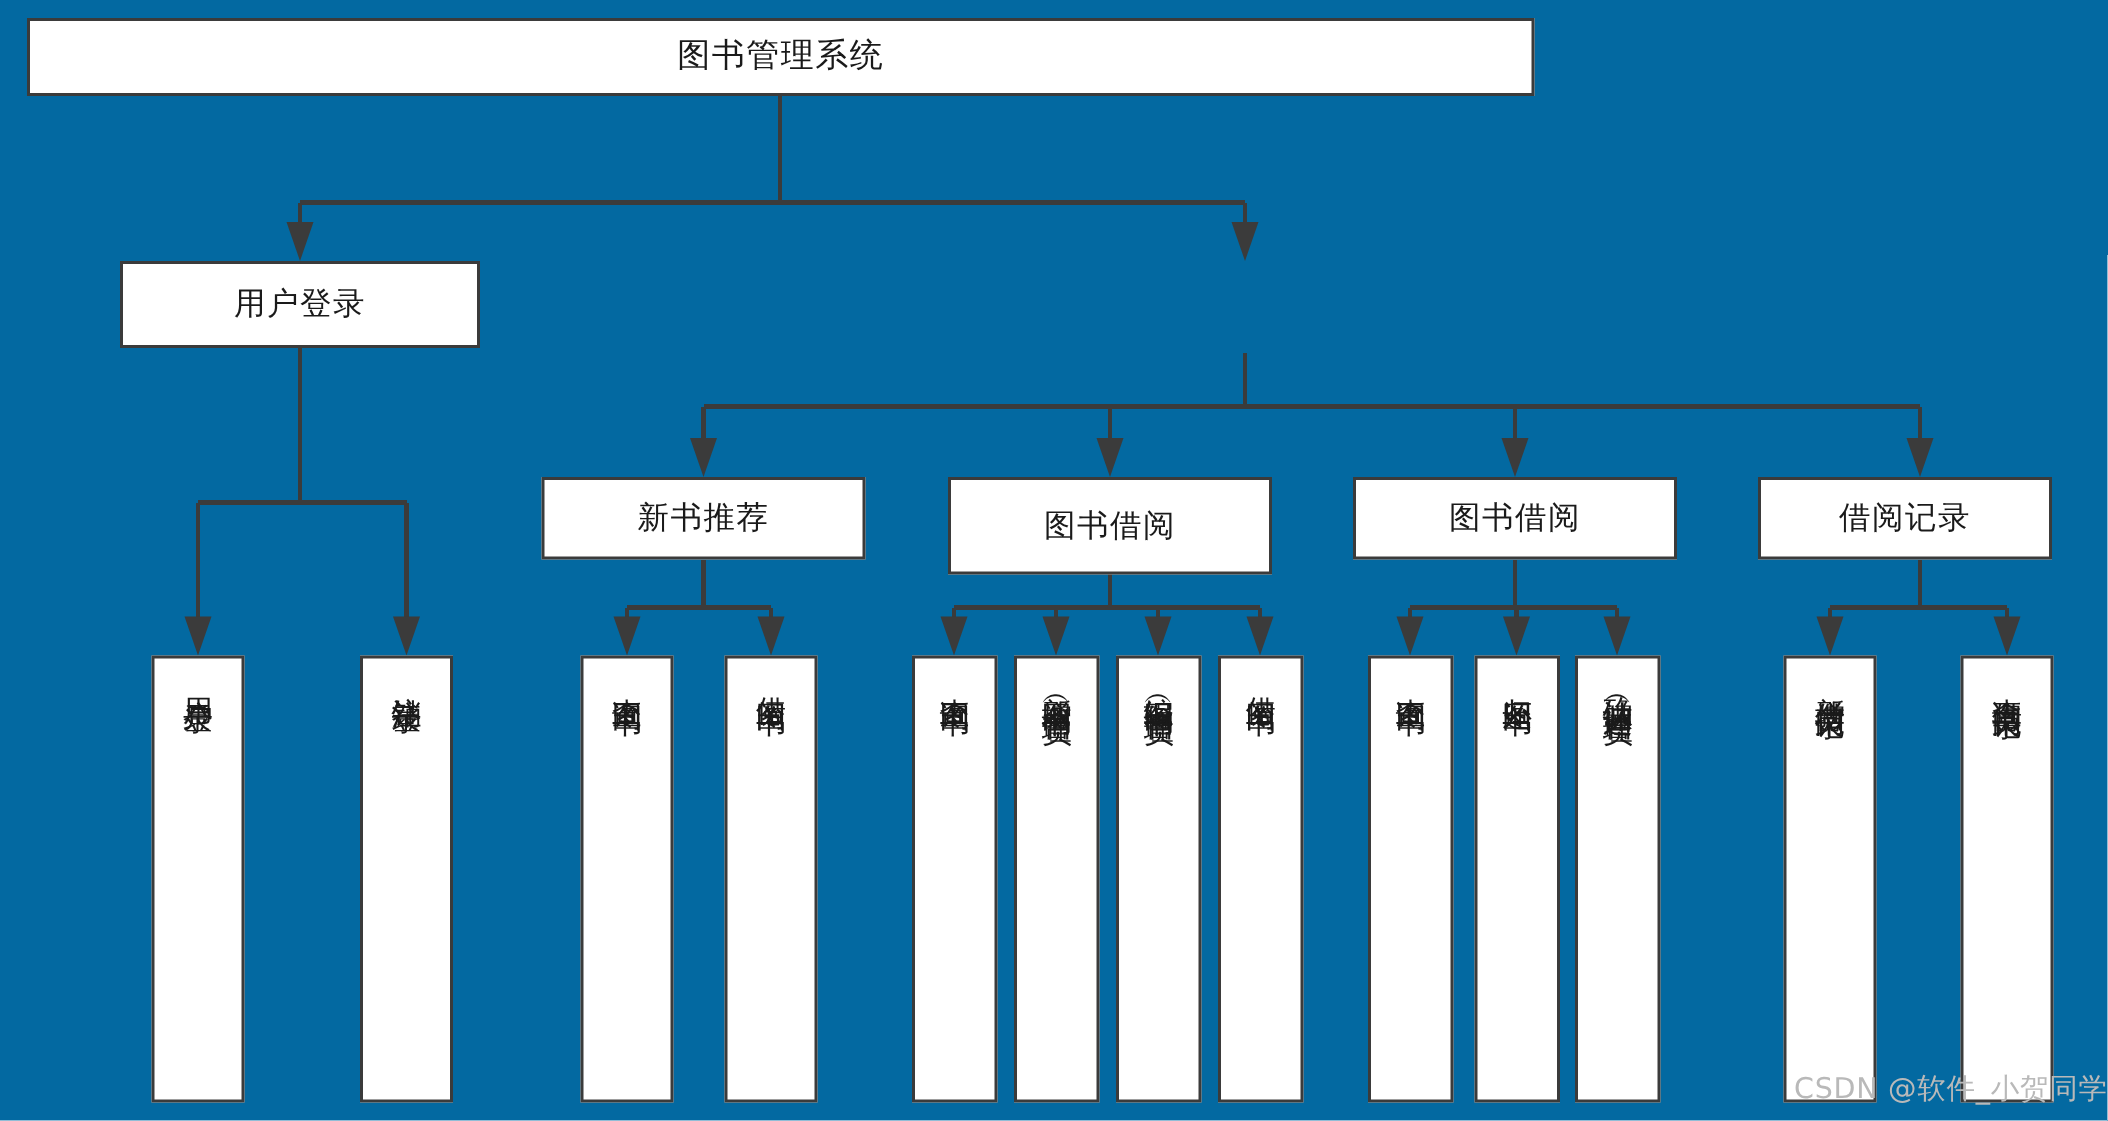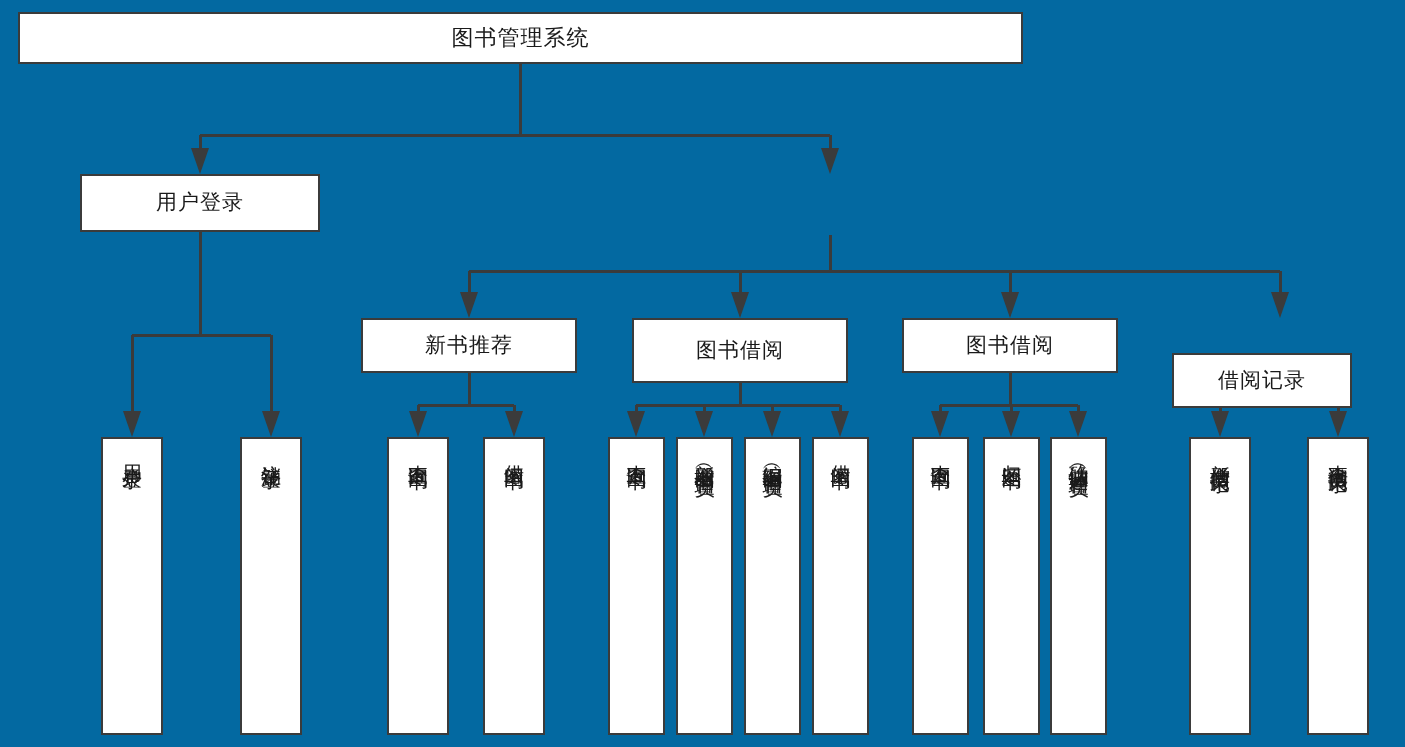--- a/index.html
+++ b/index.html
@@ -138,21 +138,21 @@
 
   <div class="node horiz" id="n-l2-0" style="left: 361px; top: 318px; width: 216px; height: 55px;">
     <span>新书推荐</span>
   </div>
   <div class="node horiz" id="n-l2-1" style="left: 632px; top: 318px; width: 216px; height: 65px;">
     <span>图书借阅</span>
   </div>
   <div class="node horiz" id="n-l2-2" style="left: 902px; top: 318px; width: 216px; height: 55px;">
     <span>图书借阅</span>
   </div>
-  <div class="node horiz" id="n-l2-3" style="left: 1172px; top: 318px; width: 180px; height: 55px; margin-top: 35px;">
+  <div class="node horiz" id="n-l2-3" style="left: 1172px; top: 318px; width: 196px; height: 55px;">
     <span>借阅记录</span>
   </div>
 
   <div class="node leaf" id="n-lf-0" style="left: 101px; top: 437px; width: 62px; height: 298px;">
     <span class="vtext">用户登录</span>
   </div>
   <div class="node leaf" id="n-lf-1" style="left: 240px; top: 437px; width: 62px; height: 298px;">
     <span class="vtext">注销登录</span>
   </div>
   <div class="node leaf" id="n-lf-2" style="left: 387px; top: 437px; width: 62px; height: 298px;">
@@ -182,13 +182,14 @@
   <div class="node leaf" id="n-lf-10" style="left: 1050px; top: 437px; width: 57px; height: 298px;">
     <span class="vtext">确认归还（管理员）</span>
   </div>
   <div class="node leaf" id="n-lf-11" style="left: 1189px; top: 437px; width: 62px; height: 298px;">
     <span class="vtext">新增借阅记录</span>
   </div>
   <div class="node leaf" id="n-lf-12" style="left: 1307px; top: 437px; width: 62px; height: 298px;">
     <span class="vtext">查询借阅记录</span>
   </div>
 
+  <div class="watermark" id="wm" style="left: 1196px; top: 713px;">CSDN @软件_小贺同学</div>
 </div>
 
 </body></html>

